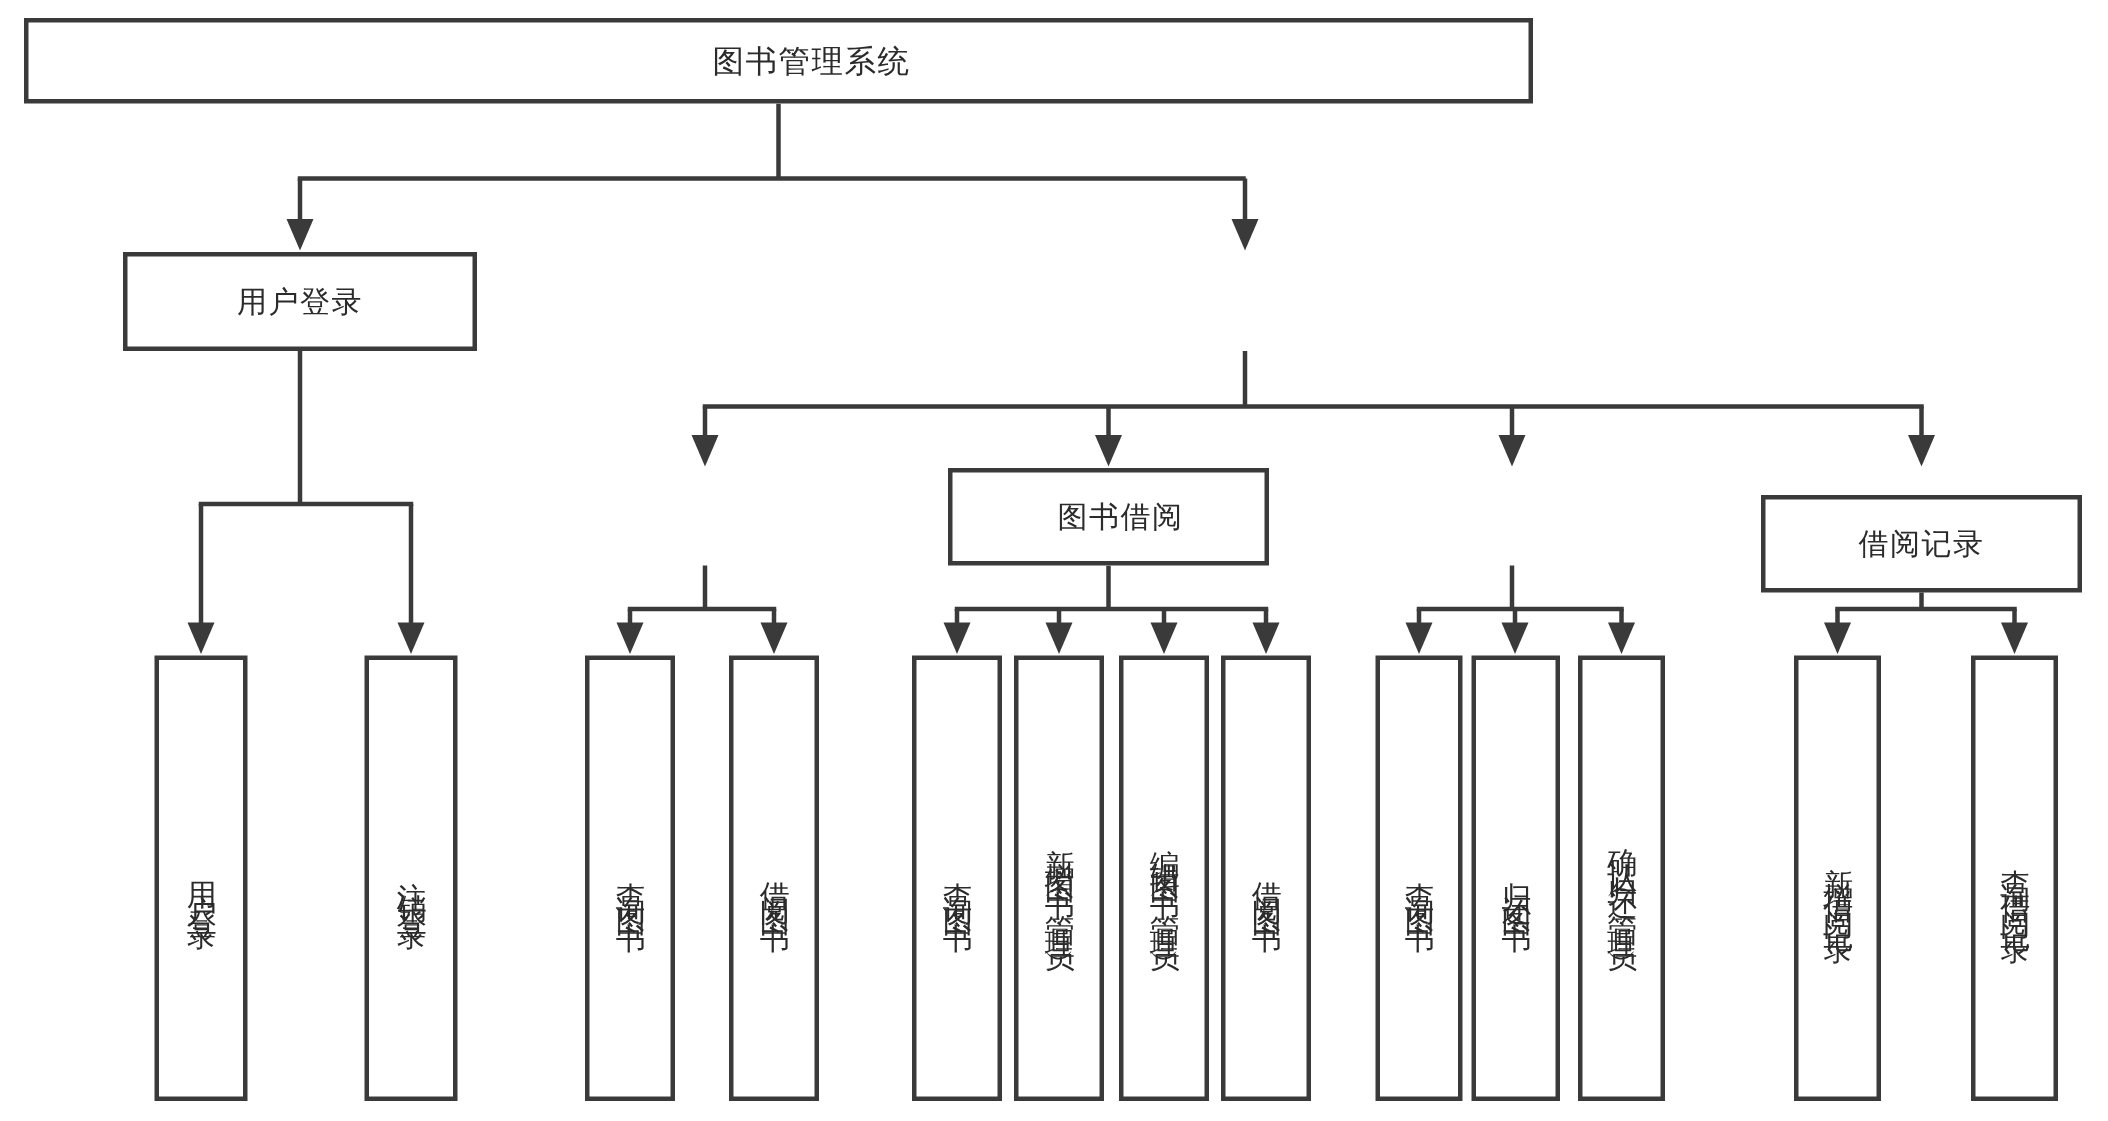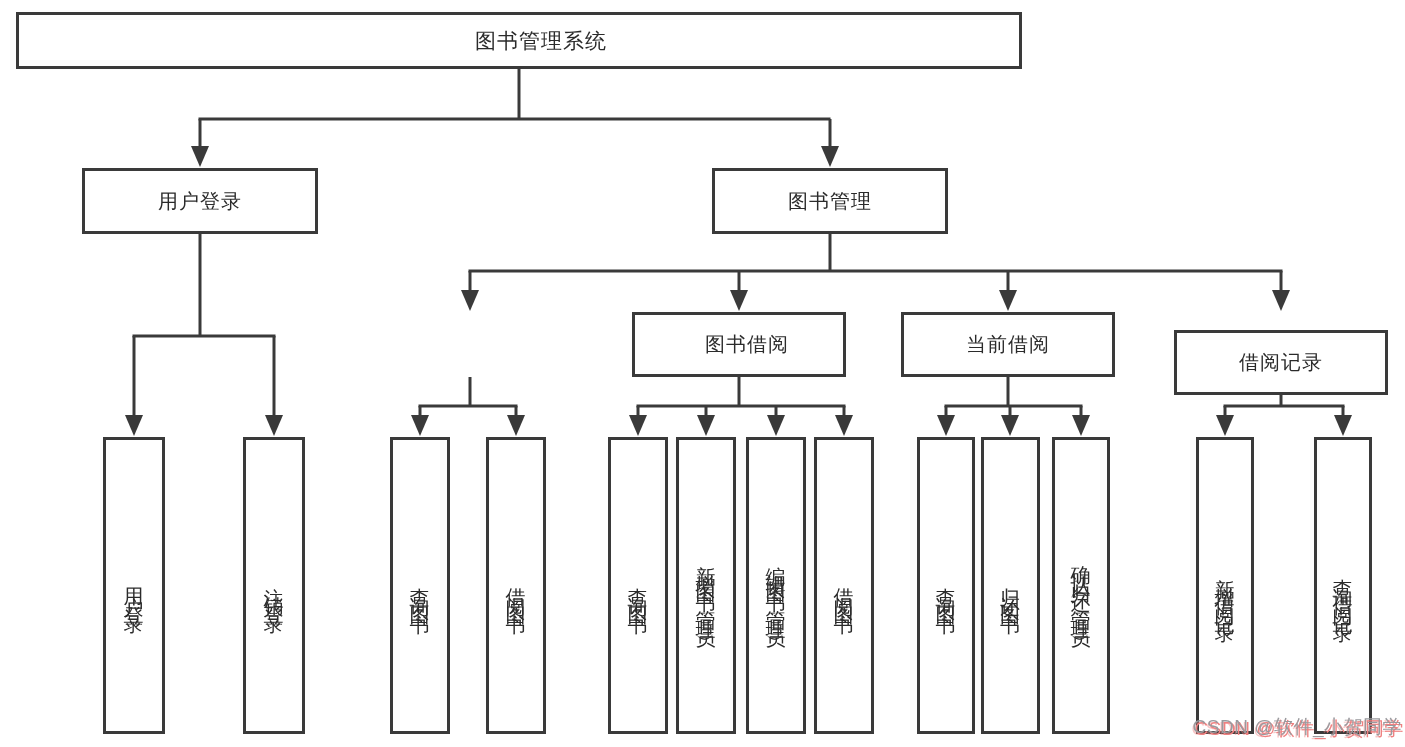--- a/index.html
+++ b/index.html
@@ -132,29 +132,23 @@
       <polygon points="1334,415 1352,415 1343,436" fill="#3a3a3a"></polygon>
     </svg>
 
   <div class="box root n-root">
     <span class="hlabel">图书管理系统</span>
   </div>
 
   <div class="box n-ul">
     <span class="hlabel">用户登录</span>
   </div>
-  <div class="box n-bm">
-    <span class="hlabel">图书管理</span>
-  </div>
 
   <div class="box n-bb">
     <span class="hlabel">图书借阅</span>
-  </div>
-  <div class="box n-cb">
-    <span class="hlabel">当前借阅</span>
   </div>
   <div class="box n-br">
     <span class="hlabel">借阅记录</span>
   </div>
 
   <div class="box vbox v-ul">
     <span class="vlabel">用户登录</span>
   </div>
   <div class="box vbox v-lo">
     <span class="vlabel">注销登录</span>
@@ -190,14 +184,13 @@
     <span class="vlabel">确认归还（管理员）</span>
   </div>
 
   <div class="box vbox v-nrec">
     <span class="vlabel">新增借阅记录</span>
   </div>
   <div class="box vbox v-qrec">
     <span class="vlabel">查询借阅记录</span>
   </div>
 
-  <div class="watermark">CSDN @软件_小贺同学</div>
 </div>
 
 </body></html>

